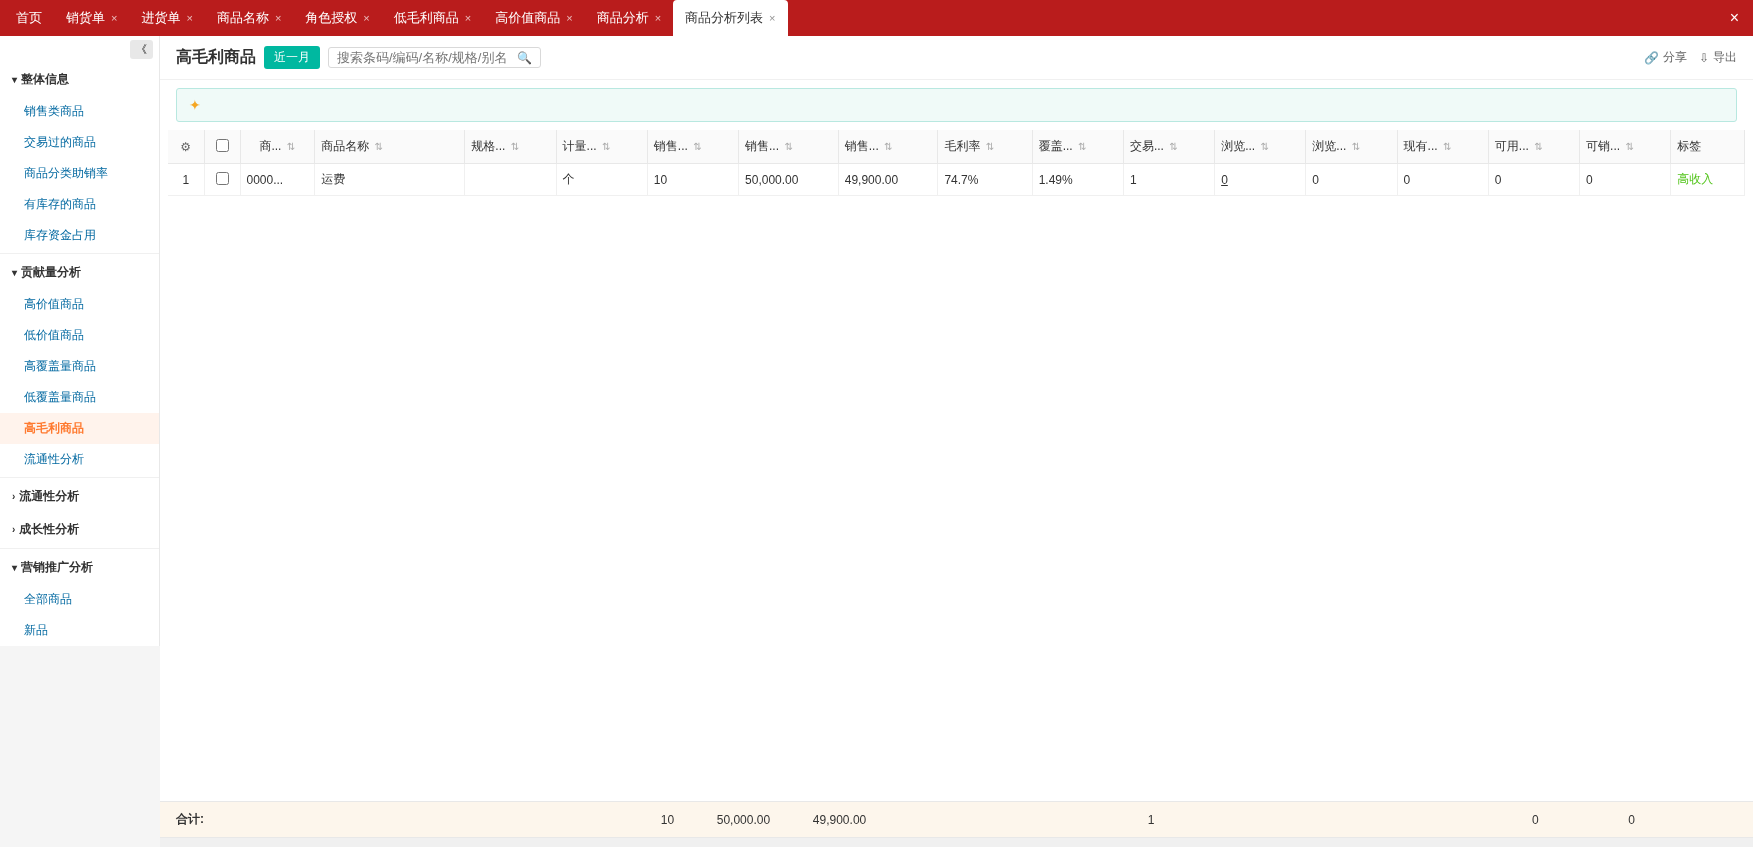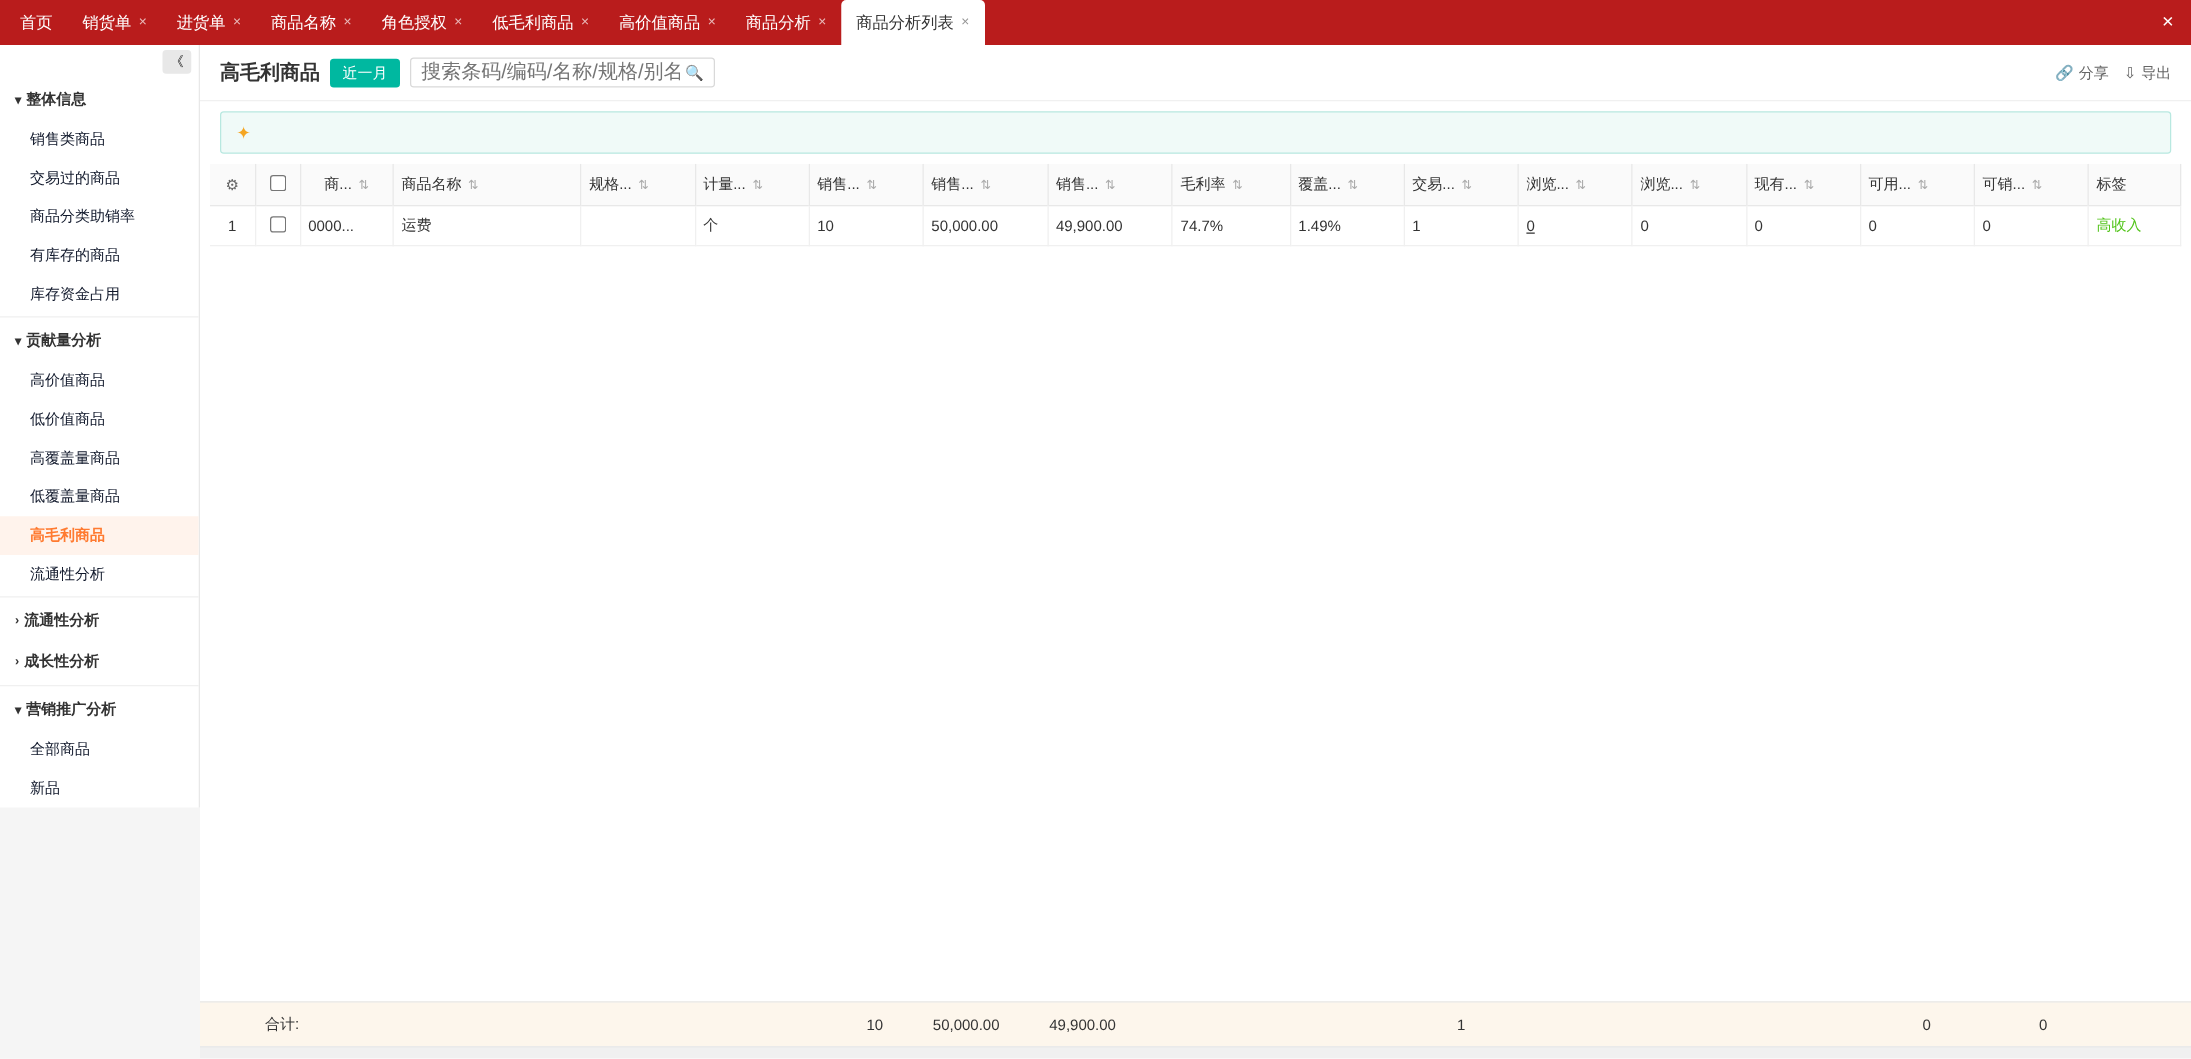--- a/index.html
+++ b/index.html
@@ -65,21 +65,21 @@
       padding: 8px 12px;
       font-size: 12px;
       color: #333;
       cursor: pointer;
       font-weight: bold;
     }
     .sidebar-section-header .arrow { margin-right: 4px; font-size: 10px; }
     .sidebar-item {
       padding: 7px 12px 7px 24px;
       font-size: 12px;
-      color: #0f172a;
+      color: #0369a1;
       cursor: pointer;
       white-space: nowrap;
     }
     .sidebar-item.active {
       background: #fff3ec;
       color: #ff7a30;
       font-weight: bold;
     }
     .sidebar-wrapper {
       position: relative;
@@ -121,21 +121,21 @@
       align-items: center;
       border: 1px solid #d9d9d9;
       border-radius: 3px;
       padding: 2px 8px;
       flex: 0 0 200px;
       gap: 4px;
     }
     .search-box input {
       border: none;
       outline: none;
-      font-size: 16px;
+      font-size: 13px;
       flex: 1;
       background: transparent;
     }
     .search-icon { color: #aaa; cursor: pointer; }
     .header-actions {
       margin-left: auto;
       display: flex;
       gap: 12px;
       align-items: center;
     }
@@ -219,24 +219,23 @@
       align-items: center;
       background: #fdf6ec;
       border-top: 1px solid #e8e8e8;
       padding: 8px 16px;
       font-size: 12px;
       color: #333;
       min-height: 36px;
       gap: 0;
     }
     .footer-label {
-      font-weight: normal;
+      font-weight: bold;
       margin-right: 8px;
       white-space: nowrap;
-      margin-left: 36px;
     }
     .footer-cell {
       flex: 1;
       text-align: right;
       padding: 0 6px;
     }
 
     
     .bottom-scrollbar {
       height: 10px;

